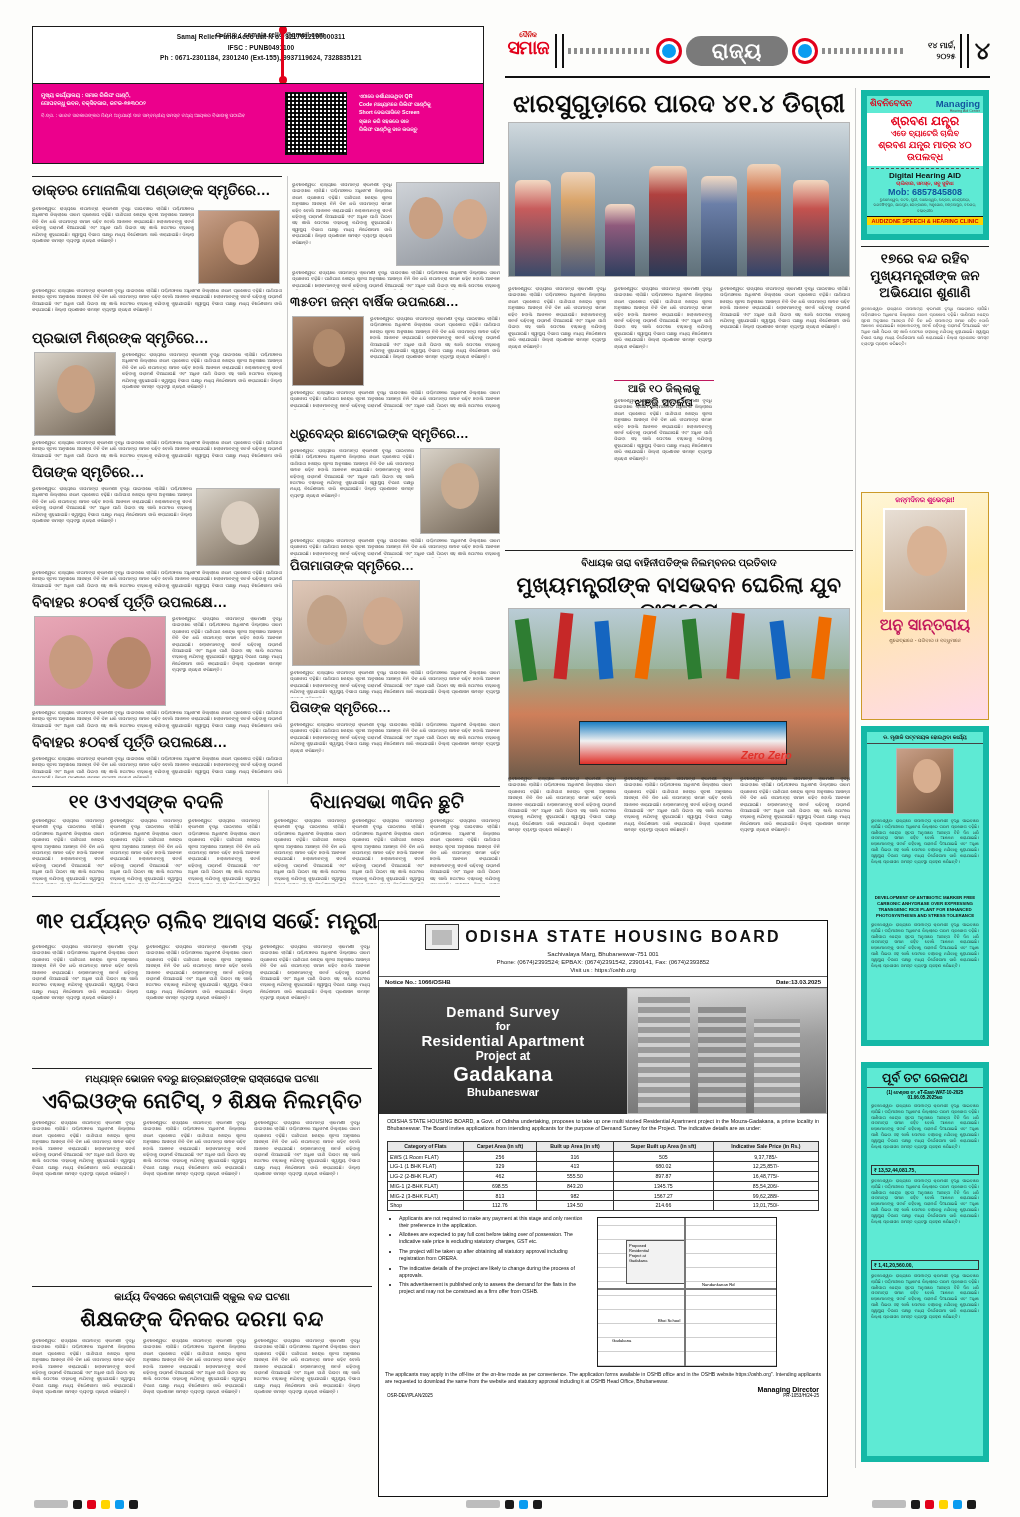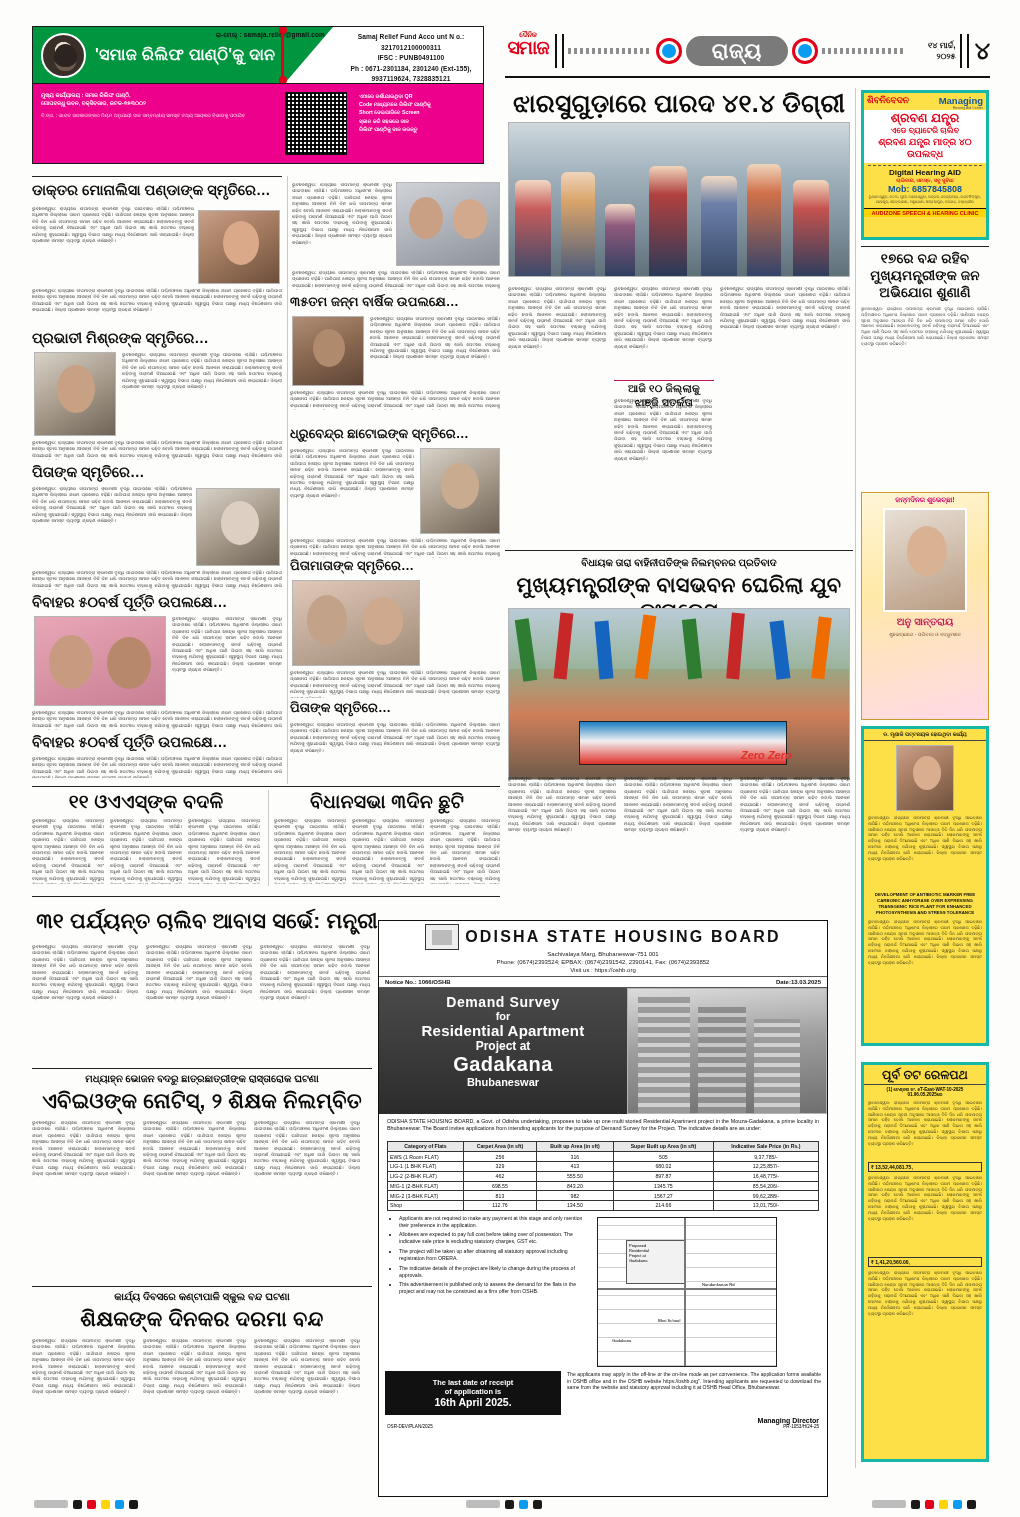--- a/index.html
+++ b/index.html
@@ -146,42 +146,42 @@
   
   .photo { background:#9aa3ad; overflow:hidden; position:relative; border:.5px solid #b5b5b5;}
   .ph-face { background: linear-gradient(160deg,#b08d74 0%, #8c6a52 45%, #5e4536 100%); }
   .ph-lady { background: linear-gradient(150deg,#c9a089 0%, #a87f63 40%, #6d4f3c 100%); }
   .ph-old  { background: linear-gradient(150deg,#d8d2c8 0%, #a79b8c 50%, #6f6355 100%); }
   .ph-crowd{ background: linear-gradient(180deg,#cfd8dd 0%, #9fb0bb 35%, #7d8f9b 70%, #5f7079 100%); }
   .ph-rally{ background: linear-gradient(180deg,#b9ccd6 0%,#8fae8c 30%,#cf7f5a 62%,#6d5b4a 100%); }
   .ph-bld  { background: linear-gradient(175deg,#dcdcdc 0%,#9d9d9d 45%,#6f6f6f 100%); }
 
   
-  .ad-box { border: 3px solid #14b8a6; background: #fde047; overflow: hidden; }
+  .ad-box { border: 6px solid #14b8a6; background: #5eead4; overflow: hidden; }
 
   .audizone-head { background:#fff; padding: 3px 2px; text-align:center; }
   .az-red { color:#e2001a; font-weight:bold; }
 
   
   .bday {
     background: linear-gradient(165deg,#fff6d8 0%, #ffe9a8 40%, #ffd9e8 100%);
     border: 1px solid #cc9a2a;
   }
 
   
   .oshb { position:absolute; left:378px; top:920px; width:450px; height:577px;
           border:1px solid #111; background:#fff; }
   .oshb-head { text-align:center; padding: 3px 4px 2px; border-bottom:1px solid #555; }
   .oshb-title { font-size: 16px; font-weight: bold; letter-spacing: 2.2px; color:#111; }
   .oshb-sub { font-size: 6px; color:#222; line-height:8px; }
   .oshb-notice { display:flex; justify-content:space-between; font-size:6px; font-weight:bold;
                  padding: 2px 6px; border-bottom: 1px solid #555; color:#111;}
   .oshb-banner { height: 126px; display:flex; background:#5c5c5c; }
   .oshb-banner-l { width: 248px; background: linear-gradient(180deg,#4a4a4a,#2c2c2c);
-                   color:#fff; text-align:center; padding-top: 6px; }
+                   color:#fff; text-align:center; padding-top: 16px; }
   .oshb-banner-r { flex:1; }
   .ds1 { font-size: 14px; font-weight:bold; letter-spacing:.6px;}
   .ds2 { font-size: 11px; font-weight:bold;}
   .ds3 { font-size: 15px; font-weight:bold; letter-spacing:.2px;}
   .ds4 { font-size: 12px; font-weight:bold;}
   .ds5 { font-size: 20px; font-weight:bold; letter-spacing:.5px;}
   .ds6 { font-size: 11px; font-weight:bold;}
   .oshb-body { padding: 4px 8px; font-size: 5.4px; line-height:7.4px; text-align:justify; color:#111;}
   table.oshb-tab { width: 100%; border-collapse: collapse; margin-top: 4px; font-size: 5.2px; }
   table.oshb-tab th, table.oshb-tab td {
@@ -208,24 +208,20 @@
   .dotbar i { width: 9px; height: 9px; border-radius: 2px; display: block; }
   .dotbar .bar { width: 34px; height: 8px; background: #bdbdbd; border-radius:2px; }
 </style>
 </head>
 <body>
 
 <div class="page">
 
   <div class="top-zone">
     <div class="relief-banner">
-      <div class="relief-green">
-        <div class="relief-avatar"></div>
-        <div class="rf-title">'ସମାଜ ରିଲିଫ ପାଣ୍ଠି'କୁ ଦାନ</div>
-      </div>
       <div class="relief-email">
         <span>ଇ-ମେଲ୍ :</span>
         <span>samaja.relief@gmail.com</span>
       </div>
       <div class="relief-divider"></div>
       <div class="relief-right">
         <div>Samaj Relief Fund Acco unt N o.: 3217012100000311</div>
         <div>IFSC : PUNB0491100</div>
         <div>Ph : 0671-2301184, 2301240 (Ext-155), 9937119624, 7328835121</div>
 
@@ -548,25 +544,20 @@
         <div style="position:absolute;left:28px;top:22px;width:60px;height:44px;border:1px solid #555;background:#f2f2f2;font-size:4px;padding:2px;">Proposed<br>Residential<br>Project at<br>Gadakana</div>
         <div style="position:absolute;left:104px;top:64px;font-size:4.2px;">Nandankanan Rd</div>
         <div style="position:absolute;left:60px;top:100px;font-size:4.2px;">Bhoi School</div>
         <div style="position:absolute;left:14px;top:120px;font-size:4.2px;">Gadakana</div>
         <div style="position:absolute;left:0;top:70px;right:0;height:2px;background:#777;"></div>
         <div style="position:absolute;left:86px;top:0;width:2px;bottom:0;background:#777;"></div>
       </div>
     </div>
 
     <div class="oshb-last">
-      <div class="oshb-datebox">
-        <div class="l1">The last date of receipt</div>
-        <div class="l1">of application is</div>
-        <div class="l2">16th April 2025.</div>
-      </div>
       <div style="flex:1;font-size:5.1px;line-height:6.8px;text-align:justify;color:#111;">The applicants may apply in the off-line or the on-line mode as per convenience. The application forms available in OSHB office and in the OSHB website https://oshb.org". Intending applicants are requested to download the same from the website and statutory approval including it at OSHB Head Office, Bhubaneswar.</div>
     </div>
     <div class="oshb-sign">Managing Director</div>
     <div style="display:flex;justify-content:space-between;">
       <div class="oshb-prref">OSR-DEV/PLAN/2025</div>
       <div class="oshb-prref" style="padding-right:8px;">PR-1053/H/24-25</div>
     </div>
   </div>
 
   <div class="vrule" style="left:855px;top:88px;height:1380px;"></div>
@@ -597,21 +588,21 @@
   <div style="position:absolute;left:861px;top:250px;width:128px;">
     <div class="hl" style="font-size:13.5px;line-height:17px;">୧୭ରେ ବନ୍ଦ ରହିବ ମୁଖ୍ୟମନ୍ତ୍ରୀଙ୍କ ଜନ ଅଭିଯୋଗ ଶୁଣାଣି</div>
   </div>
   <div class="body-copy sm" style="position:absolute;left:861px;top:306px;width:128px;height:180px;">ଭୁବନେଶ୍ୱର: ରାଜ୍ୟରେ ତାପମାତ୍ରା କ୍ରମଶଃ ବୃଦ୍ଧି ପାଇବାରେ ଲାଗିଛି। ପଶ୍ଚିମାଞ୍ଚଳର ଅଧିକାଂଶ ଜିଲ୍ଲାରେ ଗରମ ପ୍ରକୋପ ବଢ଼ିଛି। ପାଣିପାଗ କେନ୍ଦ୍ର ସୂଚନା ଅନୁସାରେ ଆସନ୍ତା ତିନି ଦିନ ଧରି ତାପମାତ୍ରା ସମାନ ରହିବ ବୋଲି ଆକଳନ କରାଯାଇଛି। ଲୋକମାନଙ୍କୁ ସତର୍କ ରହିବାକୁ ପରାମର୍ଶ ଦିଆଯାଇଛି ଏବଂ ଅଧିକ ପାଣି ପିଇବା ସହ ଖାଲି ପେଟରେ ବାହାରକୁ ନଯିବାକୁ କୁହାଯାଇଛି। ସ୍ୱାସ୍ଥ୍ୟ ବିଭାଗ ପକ୍ଷରୁ ମଧ୍ୟ ନିର୍ଦ୍ଦେଶନାମା ଜାରି କରାଯାଇଛି। ଜିଲ୍ଲା ପ୍ରଶାସନ ସମସ୍ତ ବ୍ୟବସ୍ଥା ଗ୍ରହଣ କରିଛନ୍ତି।</div>
 
   <div class="ad-box bday" style="position:absolute;left:861px;top:492px;width:128px;height:228px;">
     <div style="text-align:center;font-size:7px;font-weight:bold;color:#d0006f;padding-top:3px;">ଜନ୍ମଦିନର ଶୁଭେଚ୍ଛା!</div>
     <div class="photo" style="margin:4px auto 0;width:84px;height:104px;background:linear-gradient(160deg,#e8dfd5,#b99d84);border:2px solid #fff;">
       <div style="position:absolute;left:22px;top:16px;width:40px;height:50px;border-radius:50%;background:#d9b294;"></div>
     </div>
-    <div style="text-align:center;font-size:10px;font-weight:bold;color:#c2185b;margin-top:4px;">ଅନୁ ସାନ୍ତରାୟ</div>
+    <div style="text-align:center;font-size:16px;font-weight:bold;color:#c2185b;margin-top:4px;">ଅନୁ ସାନ୍ତରାୟ</div>
     <div style="text-align:center;font-size:5px;color:#5a3d1e;margin-top:3px;padding:0 6px;line-height:7px;">ଶୁଭେଚ୍ଛାରେ - ପରିବାର ଓ ବନ୍ଧୁମାନେ</div>
   </div>
 
   <div class="ad-box" style="position:absolute;left:861px;top:726px;width:128px;height:320px;">
     <div style="text-align:center;font-size:5.4px;font-weight:bold;color:#111;padding:2px 3px;border-bottom:1px solid #444;">ଡ. ମୃଣାଳି ପଟ୍ଟନାୟକ ହୋଇଥିବା କାର୍ଯ୍ୟ</div>
     <div class="photo ph-lady" style="margin:4px auto 0;width:58px;height:66px;">
       <div style="position:absolute;left:16px;top:10px;width:28px;height:34px;border-radius:50%;background:#d8ae8f;"></div>
     </div>
     <div class="body-copy sm" style="margin:4px 4px 0;height:74px;">ଭୁବନେଶ୍ୱର: ରାଜ୍ୟରେ ତାପମାତ୍ରା କ୍ରମଶଃ ବୃଦ୍ଧି ପାଇବାରେ ଲାଗିଛି। ପଶ୍ଚିମାଞ୍ଚଳର ଅଧିକାଂଶ ଜିଲ୍ଲାରେ ଗରମ ପ୍ରକୋପ ବଢ଼ିଛି। ପାଣିପାଗ କେନ୍ଦ୍ର ସୂଚନା ଅନୁସାରେ ଆସନ୍ତା ତିନି ଦିନ ଧରି ତାପମାତ୍ରା ସମାନ ରହିବ ବୋଲି ଆକଳନ କରାଯାଇଛି। ଲୋକମାନଙ୍କୁ ସତର୍କ ରହିବାକୁ ପରାମର୍ଶ ଦିଆଯାଇଛି ଏବଂ ଅଧିକ ପାଣି ପିଇବା ସହ ଖାଲି ପେଟରେ ବାହାରକୁ ନଯିବାକୁ କୁହାଯାଇଛି। ସ୍ୱାସ୍ଥ୍ୟ ବିଭାଗ ପକ୍ଷରୁ ମଧ୍ୟ ନିର୍ଦ୍ଦେଶନାମା ଜାରି କରାଯାଇଛି। ଜିଲ୍ଲା ପ୍ରଶାସନ ସମସ୍ତ ବ୍ୟବସ୍ଥା ଗ୍ରହଣ କରିଛନ୍ତି।</div>
     <div style="margin:3px 4px;font-size:4.4px;font-weight:bold;line-height:6px;color:#111;text-align:center;">DEVELOPMENT OF ANTIBIOTIC MARKER FREE CARBONIC ANHYDRASE OVER EXPRESSING TRANSGENIC RICE PLANT FOR ENHANCED PHOTOSYNTHESIS AND STRESS TOLERANCE</div>

